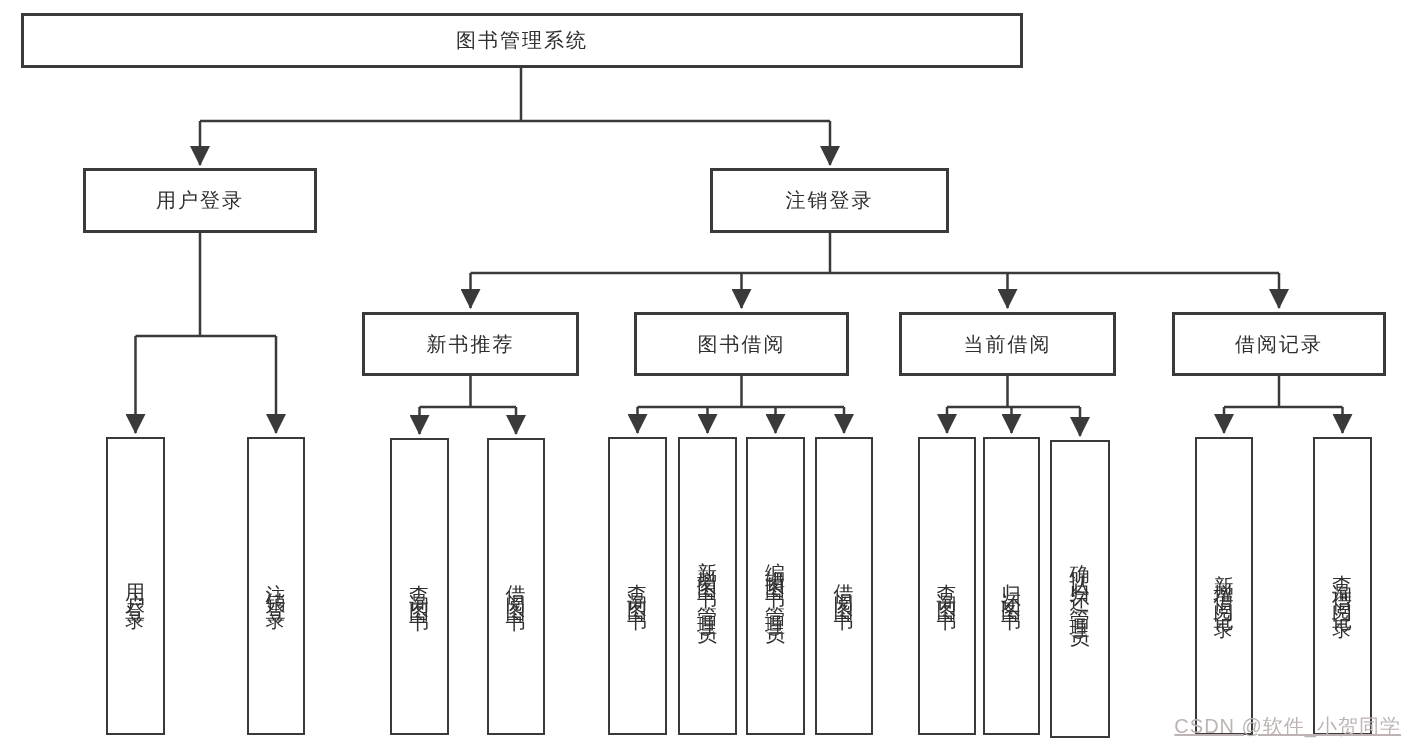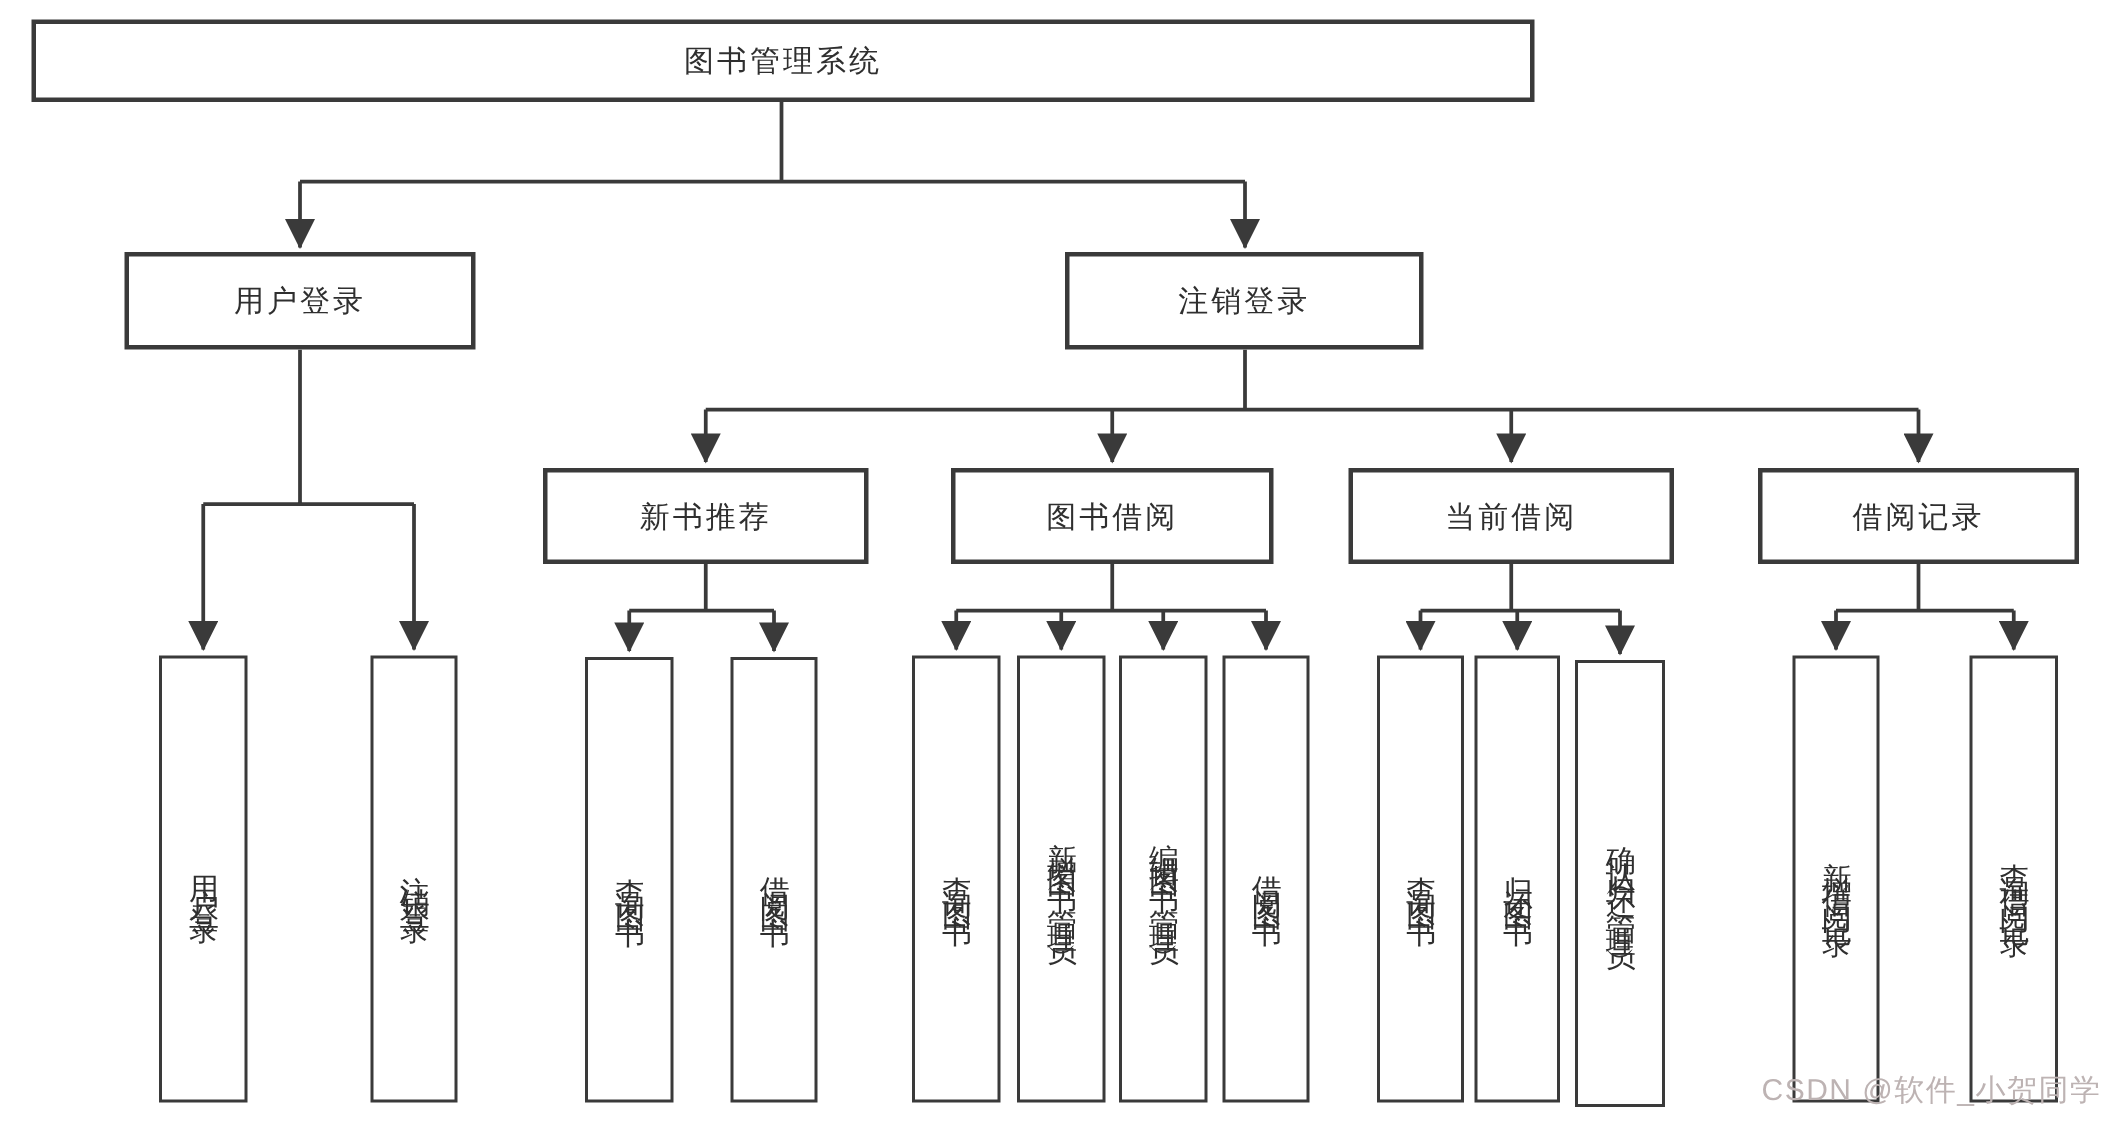--- a/index.html
+++ b/index.html
@@ -53,20 +53,21 @@
     line-height: 1;
   }
   .watermark {
     position: absolute;
     right: 4px;
     top: 713px;
     font-size: 20px;
     letter-spacing: 1px;
     color: var(--watermark, #bdb3b3);
     white-space: nowrap;
+    text-decoration: underline;
   }
 </style>
 </head>
 <body>
 
 <div id="stage">
 
   <svg class="connectors" viewBox="0 0 1405 747">
     <defs>
       <marker id="ah" viewBox="0 0 10 10" refX="9.5" refY="5" markerWidth="8.8" markerHeight="8" orient="auto">

